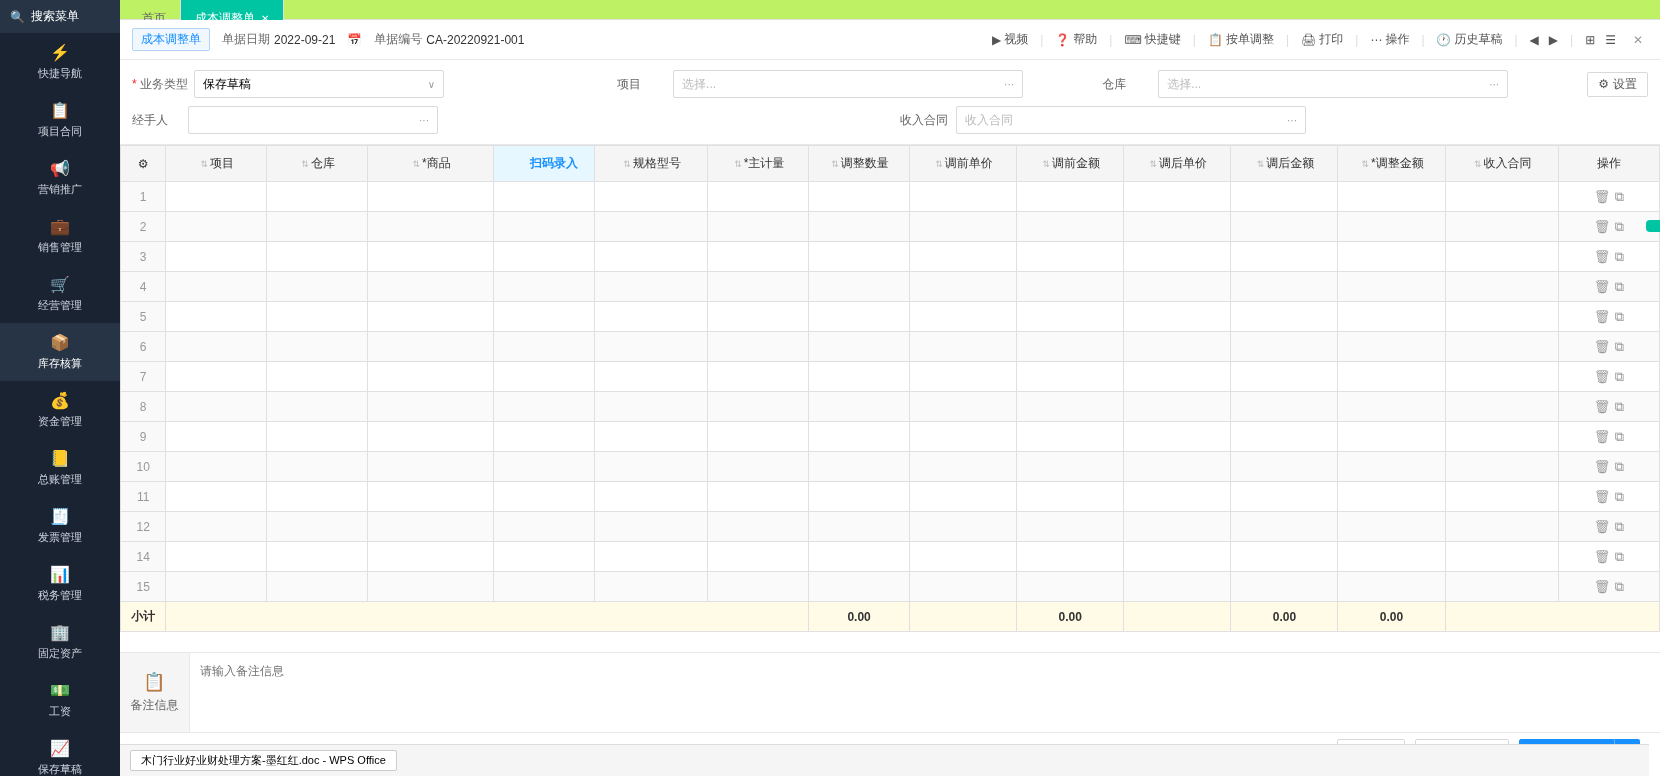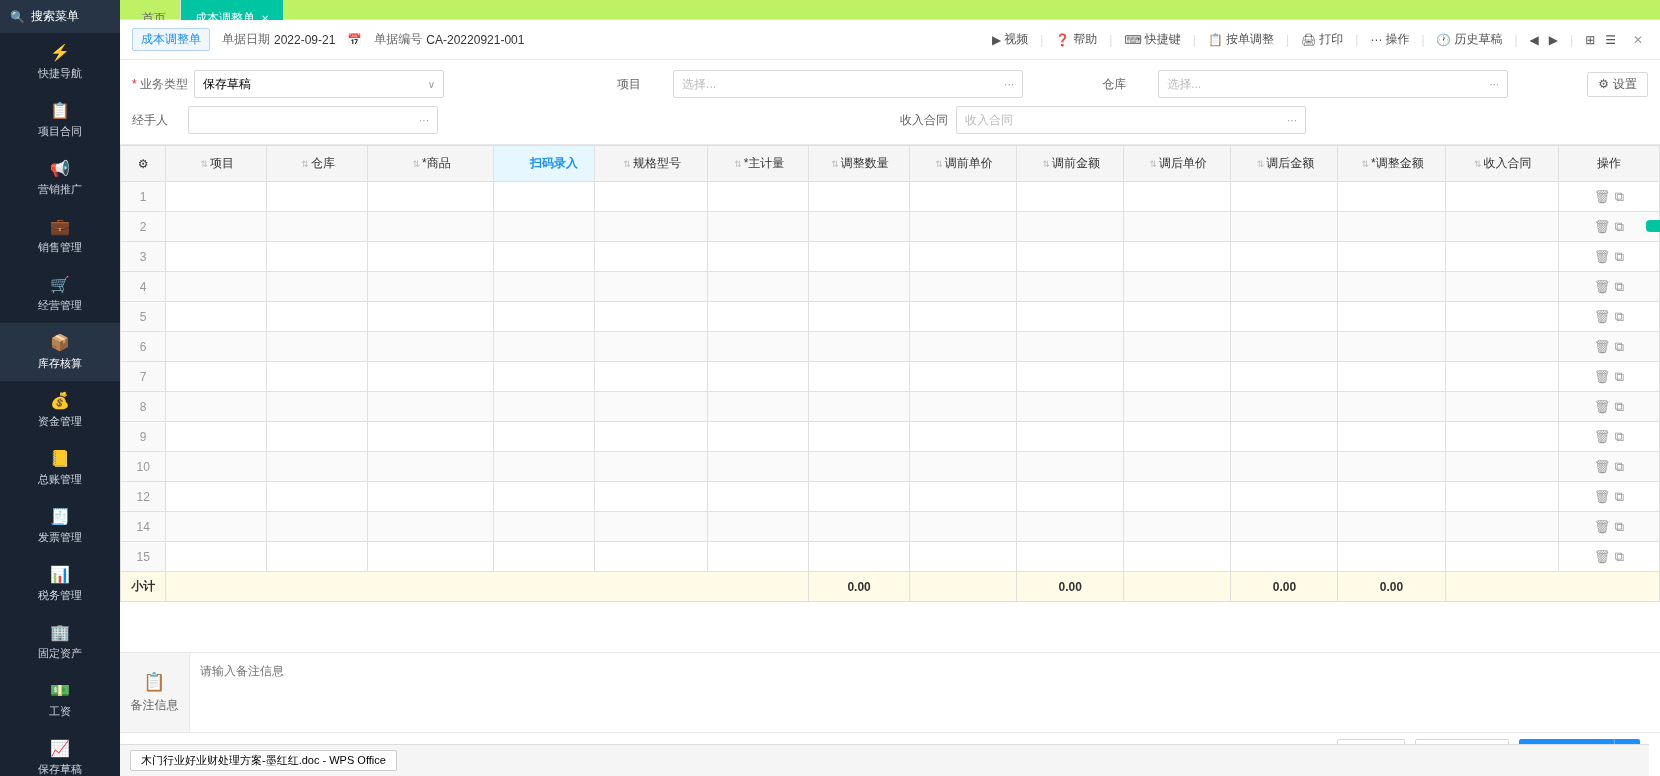--- a/index.html
+++ b/index.html
@@ -889,20 +889,42 @@
       <td></td>
       <td></td>
       <td>
         <div class="action-cell">
           <span class="action-icon">🗑</span>
           <span class="action-icon">⧉</span>
         </div>
       </td>
     </tr>
             <tr>
+      <td class="row-num">11</td>
+      <td></td>
+      <td></td>
+      <td></td>
+      <td></td>
+      <td></td>
+      <td></td>
+      <td></td>
+      <td></td>
+      <td></td>
+      <td></td>
+      <td></td>
+      <td></td>
+      <td></td>
+      <td>
+        <div class="action-cell">
+          <span class="action-icon">🗑</span>
+          <span class="action-icon">⧉</span>
+        </div>
+      </td>
+    </tr>
+            <tr>
       <td class="row-num">12</td>
       <td></td>
       <td></td>
       <td></td>
       <td></td>
       <td></td>
       <td></td>
       <td></td>
       <td></td>
       <td></td>

